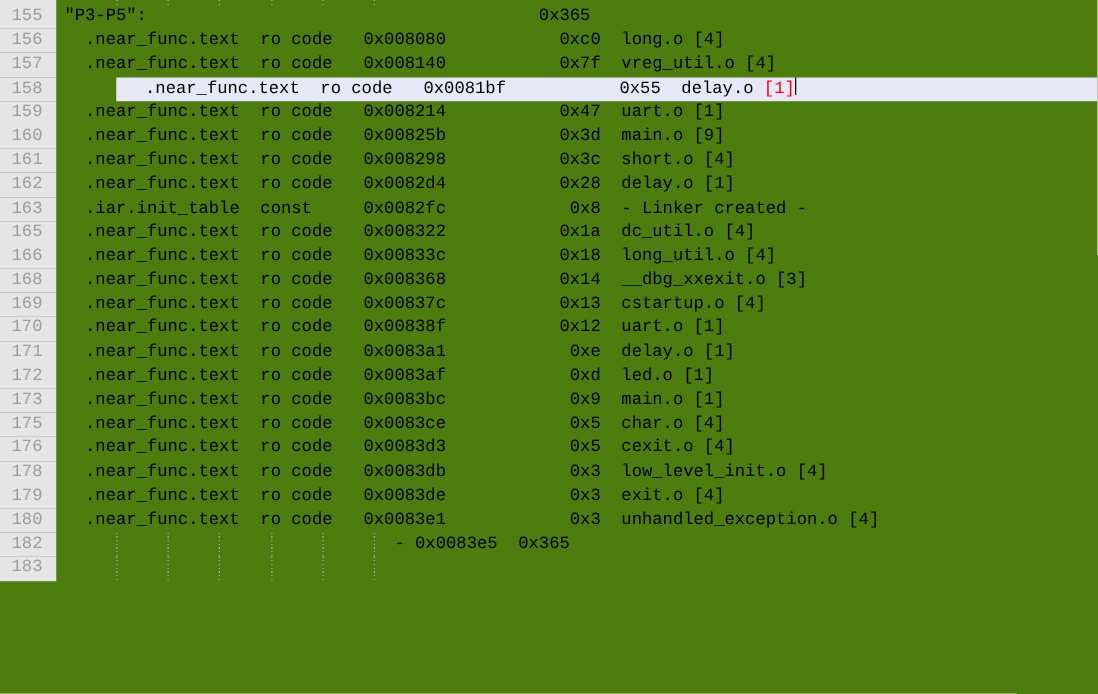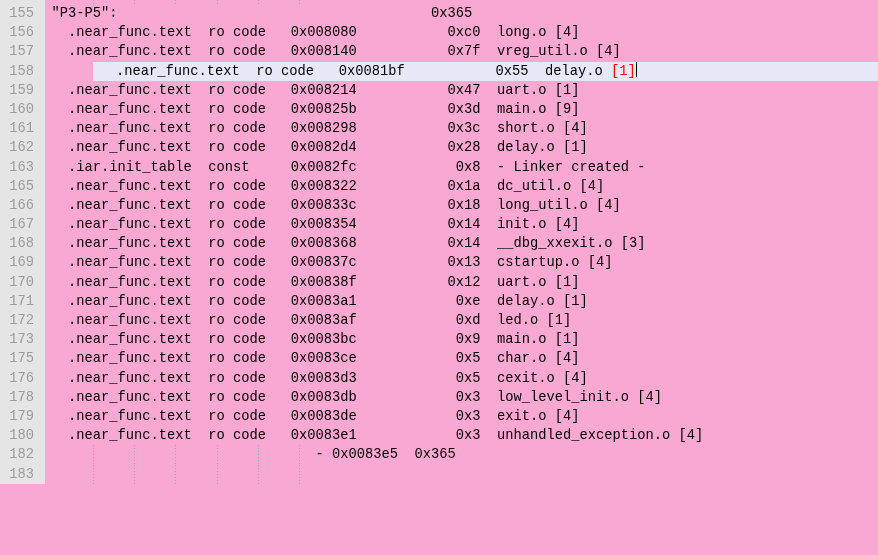--- a/index.html
+++ b/index.html
@@ -1,21 +1,21 @@
 <!DOCTYPE html>
 <html><head>
 <meta charset="utf-8">
 <style>
   * { margin:0; padding:0; box-sizing:border-box; }
   html,body { background:#ffffff; }
   #editor {
     position:relative;
     width:878px; height:555px;
     overflow:hidden;
-    background:#f9a8d4;
+    background:#4d7c0f;
     font-family:"Liberation Mono","DejaVu Sans Mono",monospace;
     font-size:13.75px;
     line-height:19.2px;
     color:#000000;
     cursor:text;
   }
   .row { display:flex; height:19.2px; }
   .sliver { display:flex; height:4px; overflow:hidden; }
   .gutter {
     flex:0 0 45px;
@@ -108,24 +108,20 @@
   <div class="row">
     <div class="gutter">165</div>
     <div class="text">  .near_func.text  ro code   0x008322           0x1a  dc_util.o [4]</div>
   </div>
 
   <div class="row">
     <div class="gutter">166</div>
     <div class="text">  .near_func.text  ro code   0x00833c           0x18  long_util.o [4]</div>
   </div>
 
-  <div class="row">
-    <div class="gutter">167</div>
-    <div class="text">  .near_func.text  ro code   0x008354           0x14  init.o [4]</div>
-  </div>
 
   <div class="row">
     <div class="gutter">168</div>
     <div class="text">  .near_func.text  ro code   0x008368           0x14  __dbg_xxexit.o [3]</div>
   </div>
 
   <div class="row">
     <div class="gutter">169</div>
     <div class="text">  .near_func.text  ro code   0x00837c           0x13  cstartup.o [4]</div>
   </div>

